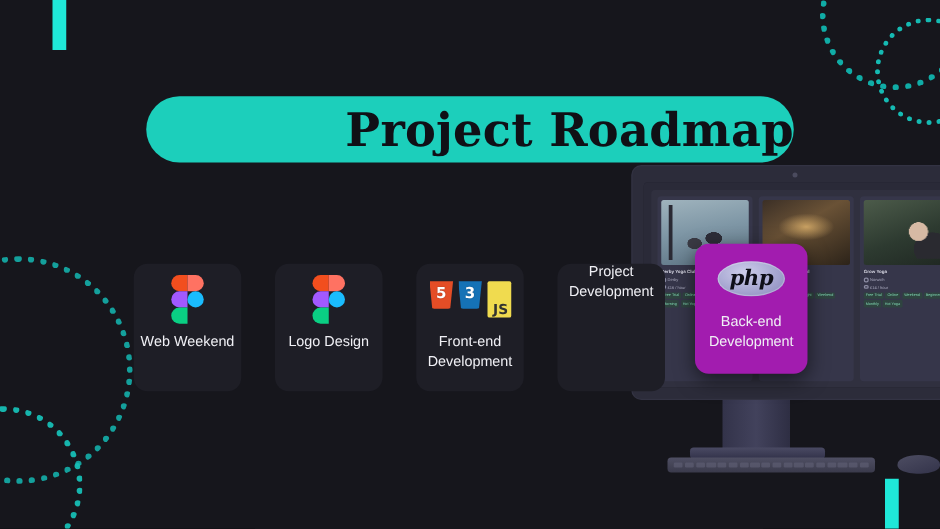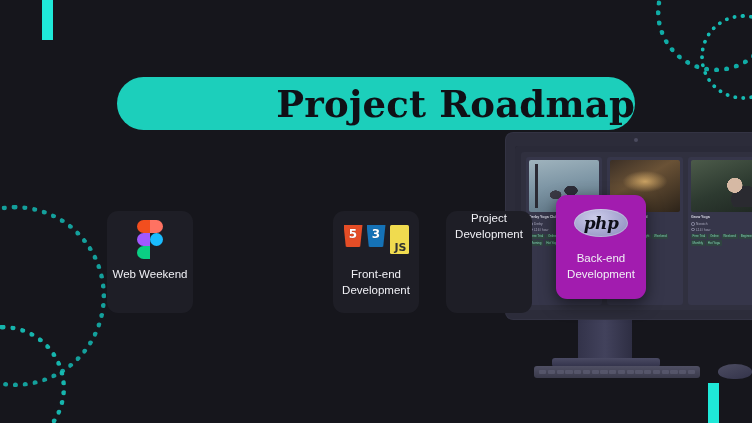--- a/index.html
+++ b/index.html
@@ -419,20 +419,32 @@
           <i class="fg-tl"></i>
             <i class="fg-tr"></i>
           <i class="fg-ml"></i>
             <i class="fg-mr"></i>
           <i class="fg-bl"></i>
         </div>
       </div>
       <div class="label">Web Weekend</div>
     </div>
 
+    <div class="card c2">
+      <div class="icon-wrap">
+        <div class="figma">
+          <i class="fg-tl"></i>
+            <i class="fg-tr"></i>
+          <i class="fg-ml"></i>
+            <i class="fg-mr"></i>
+          <i class="fg-bl"></i>
+        </div>
+      </div>
+      <div class="label">Logo Design</div>
+    </div>
 
     <div class="card c3">
       <div class="icon-wrap">
         <div class="trio">
           <div class="shield html">
             <span>5</span>
           </div>
           <div class="shield css">
             <span>3</span>
           </div>

